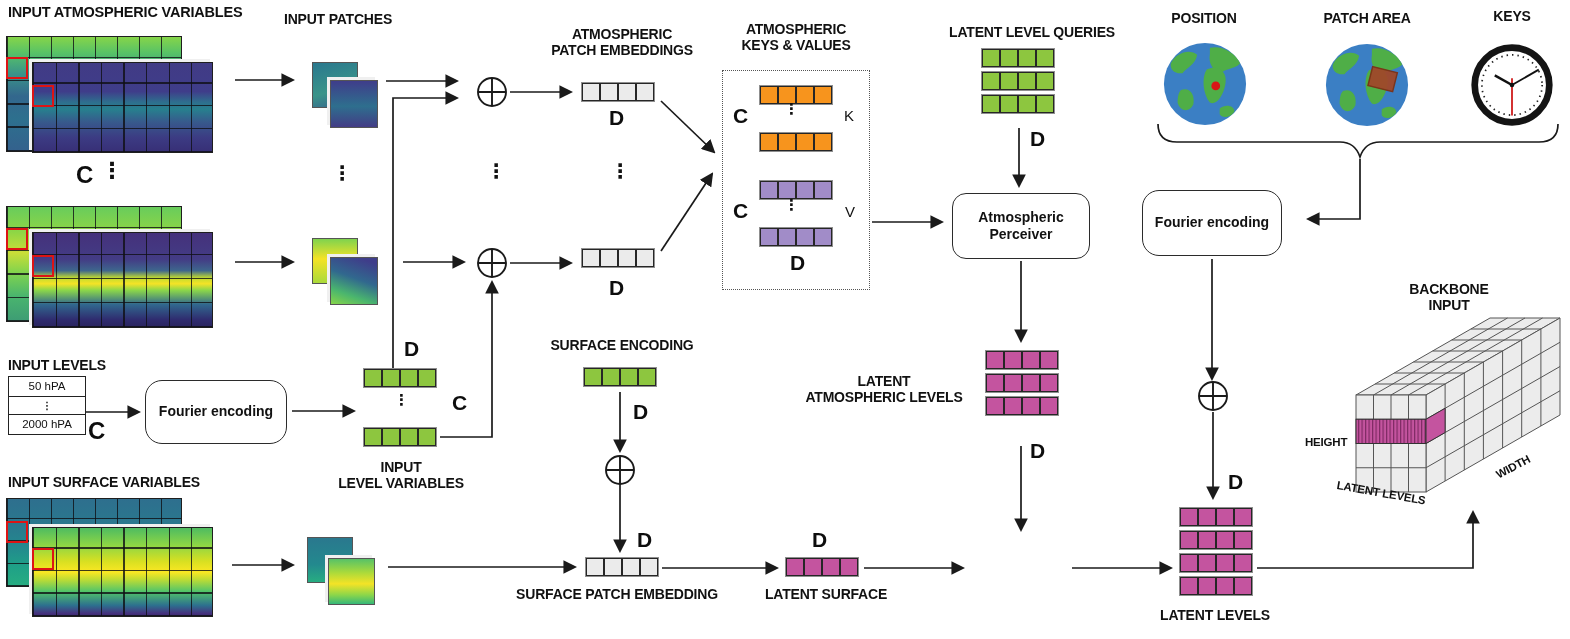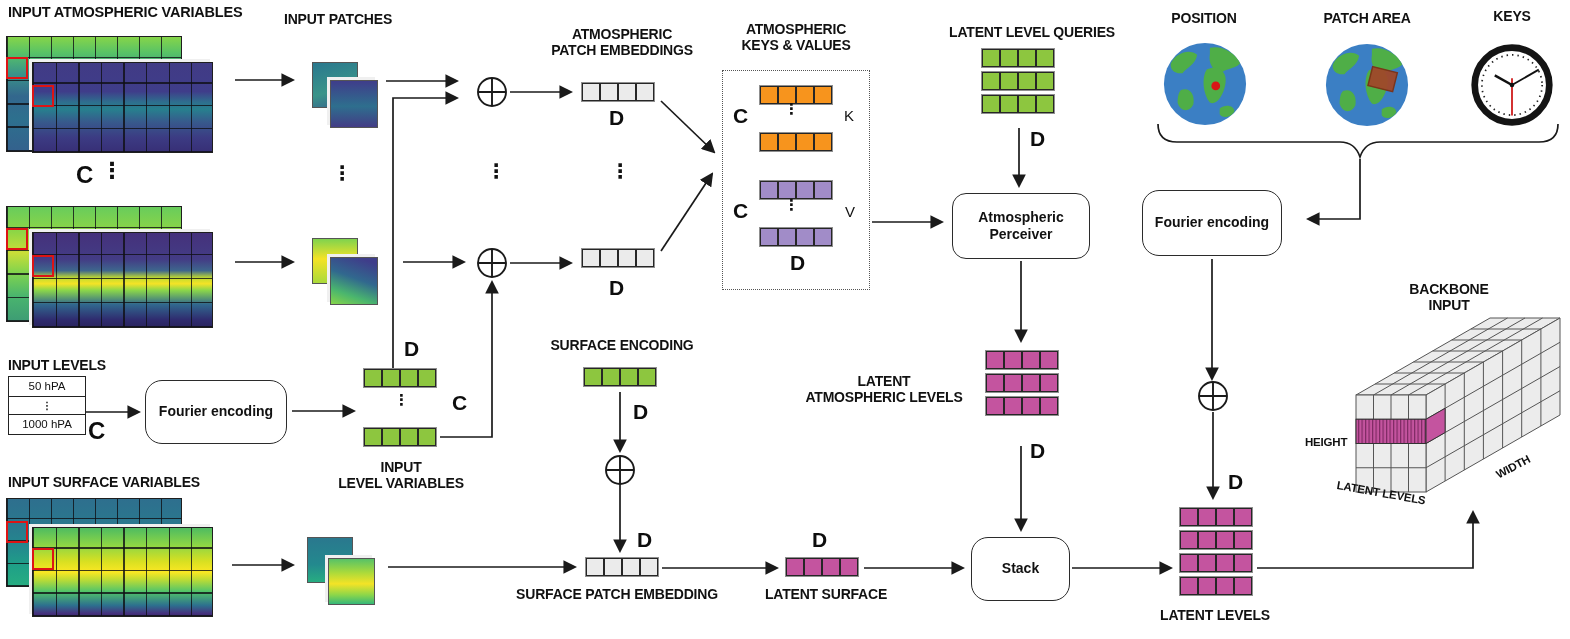--- a/index.html
+++ b/index.html
@@ -90,28 +90,27 @@
   <div class="patch g-p1-back" style="left:312px;top:62px;width:46px;height:46px"></div>
   <div class="patch g-p1-front halo" style="left:330px;top:80px;width:48px;height:48px"></div>
   <div class="patch g-p2-back" style="left:312px;top:238px;width:46px;height:46px"></div>
   <div class="patch g-p2-front halo" style="left:330px;top:257px;width:48px;height:48px"></div>
   <div class="patch g-p3-back" style="left:307px;top:537px;width:46px;height:46px"></div>
   <div class="patch g-p3-front halo" style="left:328px;top:558px;width:47px;height:47px"></div>
 
   <div class="lvltable">
     <div class="row">50 hPA</div>
     <div class="row mid">⋮</div>
-    <div class="row">1000 hPA</div>
+    <div class="row">2000 hPA</div>
   </div>
 
   <div class="rbox" style="left:145px;top:380px;width:140px;height:62px">Fourier encoding</div>
   <div class="rbox" style="left:952px;top:193px;width:136px;height:64px;border-radius:14px">Atmospheric
 Perceiver</div>
   <div class="rbox" style="left:1142px;top:190px;width:138px;height:64px">Fourier encoding</div>
-  <div class="rbox" style="left:971px;top:537px;width:97px;height:62px">Stack</div>
 
   <div class="kvbox"></div>
 
   <div class="grid" style="left:581px;top:82px">
       <div class="strip">
         <div class="cell" style="background: rgb(235, 235, 235);"></div>
         <div class="cell" style="background: rgb(235, 235, 235);"></div>
         <div class="cell" style="background: rgb(235, 235, 235);"></div>
         <div class="cell" style="background: rgb(235, 235, 235);"></div>
       </div>

